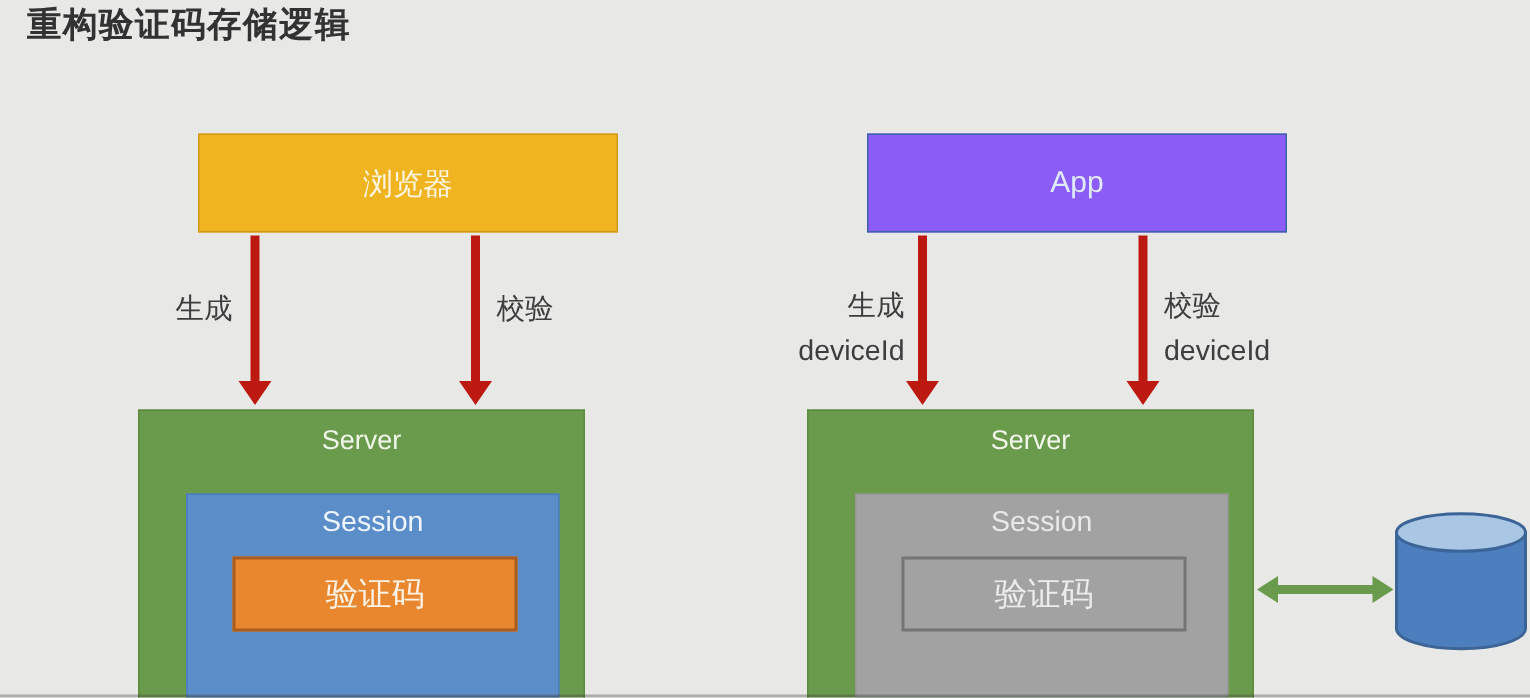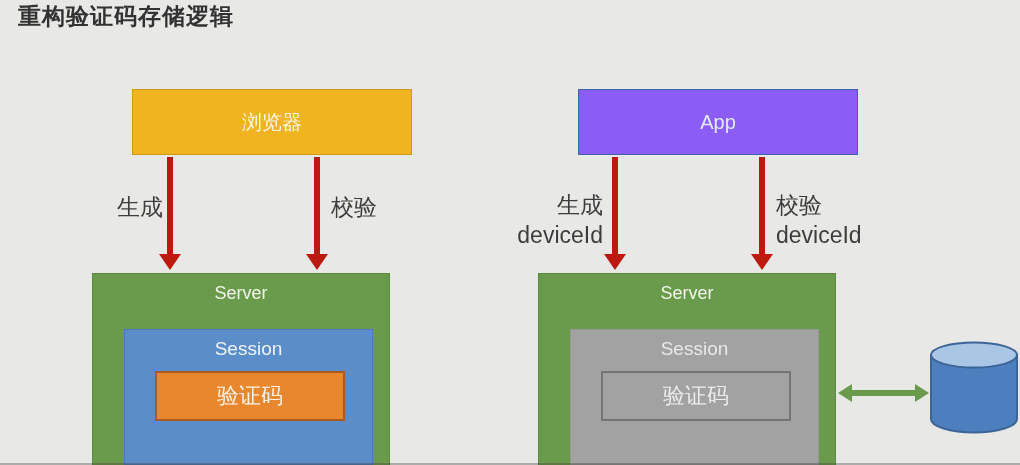--- a/index.html
+++ b/index.html
@@ -27,21 +27,21 @@
   
   .red-arrow { position: absolute; width: 22px; height: 114px; top: 157px; }
   .red-arrow .shaft { position: absolute; left: 8px; top: 0; width: 6px; height: 99px; background: #bc1a10; }
   .red-arrow .head {
     position: absolute; left: 0; top: 97px; width: 0; height: 0;
     border-left: 11px solid transparent; border-right: 11px solid transparent;
     border-top: 16px solid #bc1a10;
   }
 
   .flow-label {
-    position: absolute; font-size: 23px; color: #3d3d3d; line-height: 30px;
+    position: absolute; font-size: 19px; color: #3d3d3d; line-height: 30px;
     white-space: nowrap;
   }
 
   
   .server-box {
     left: 92px; top: 273px; width: 298px; height: 200px;
     background: #6a9a4b; border: 1px solid #5b8a3f;
     flex-direction: column; justify-content: flex-start;
   }
   .server-box.right { left: 538px; }

